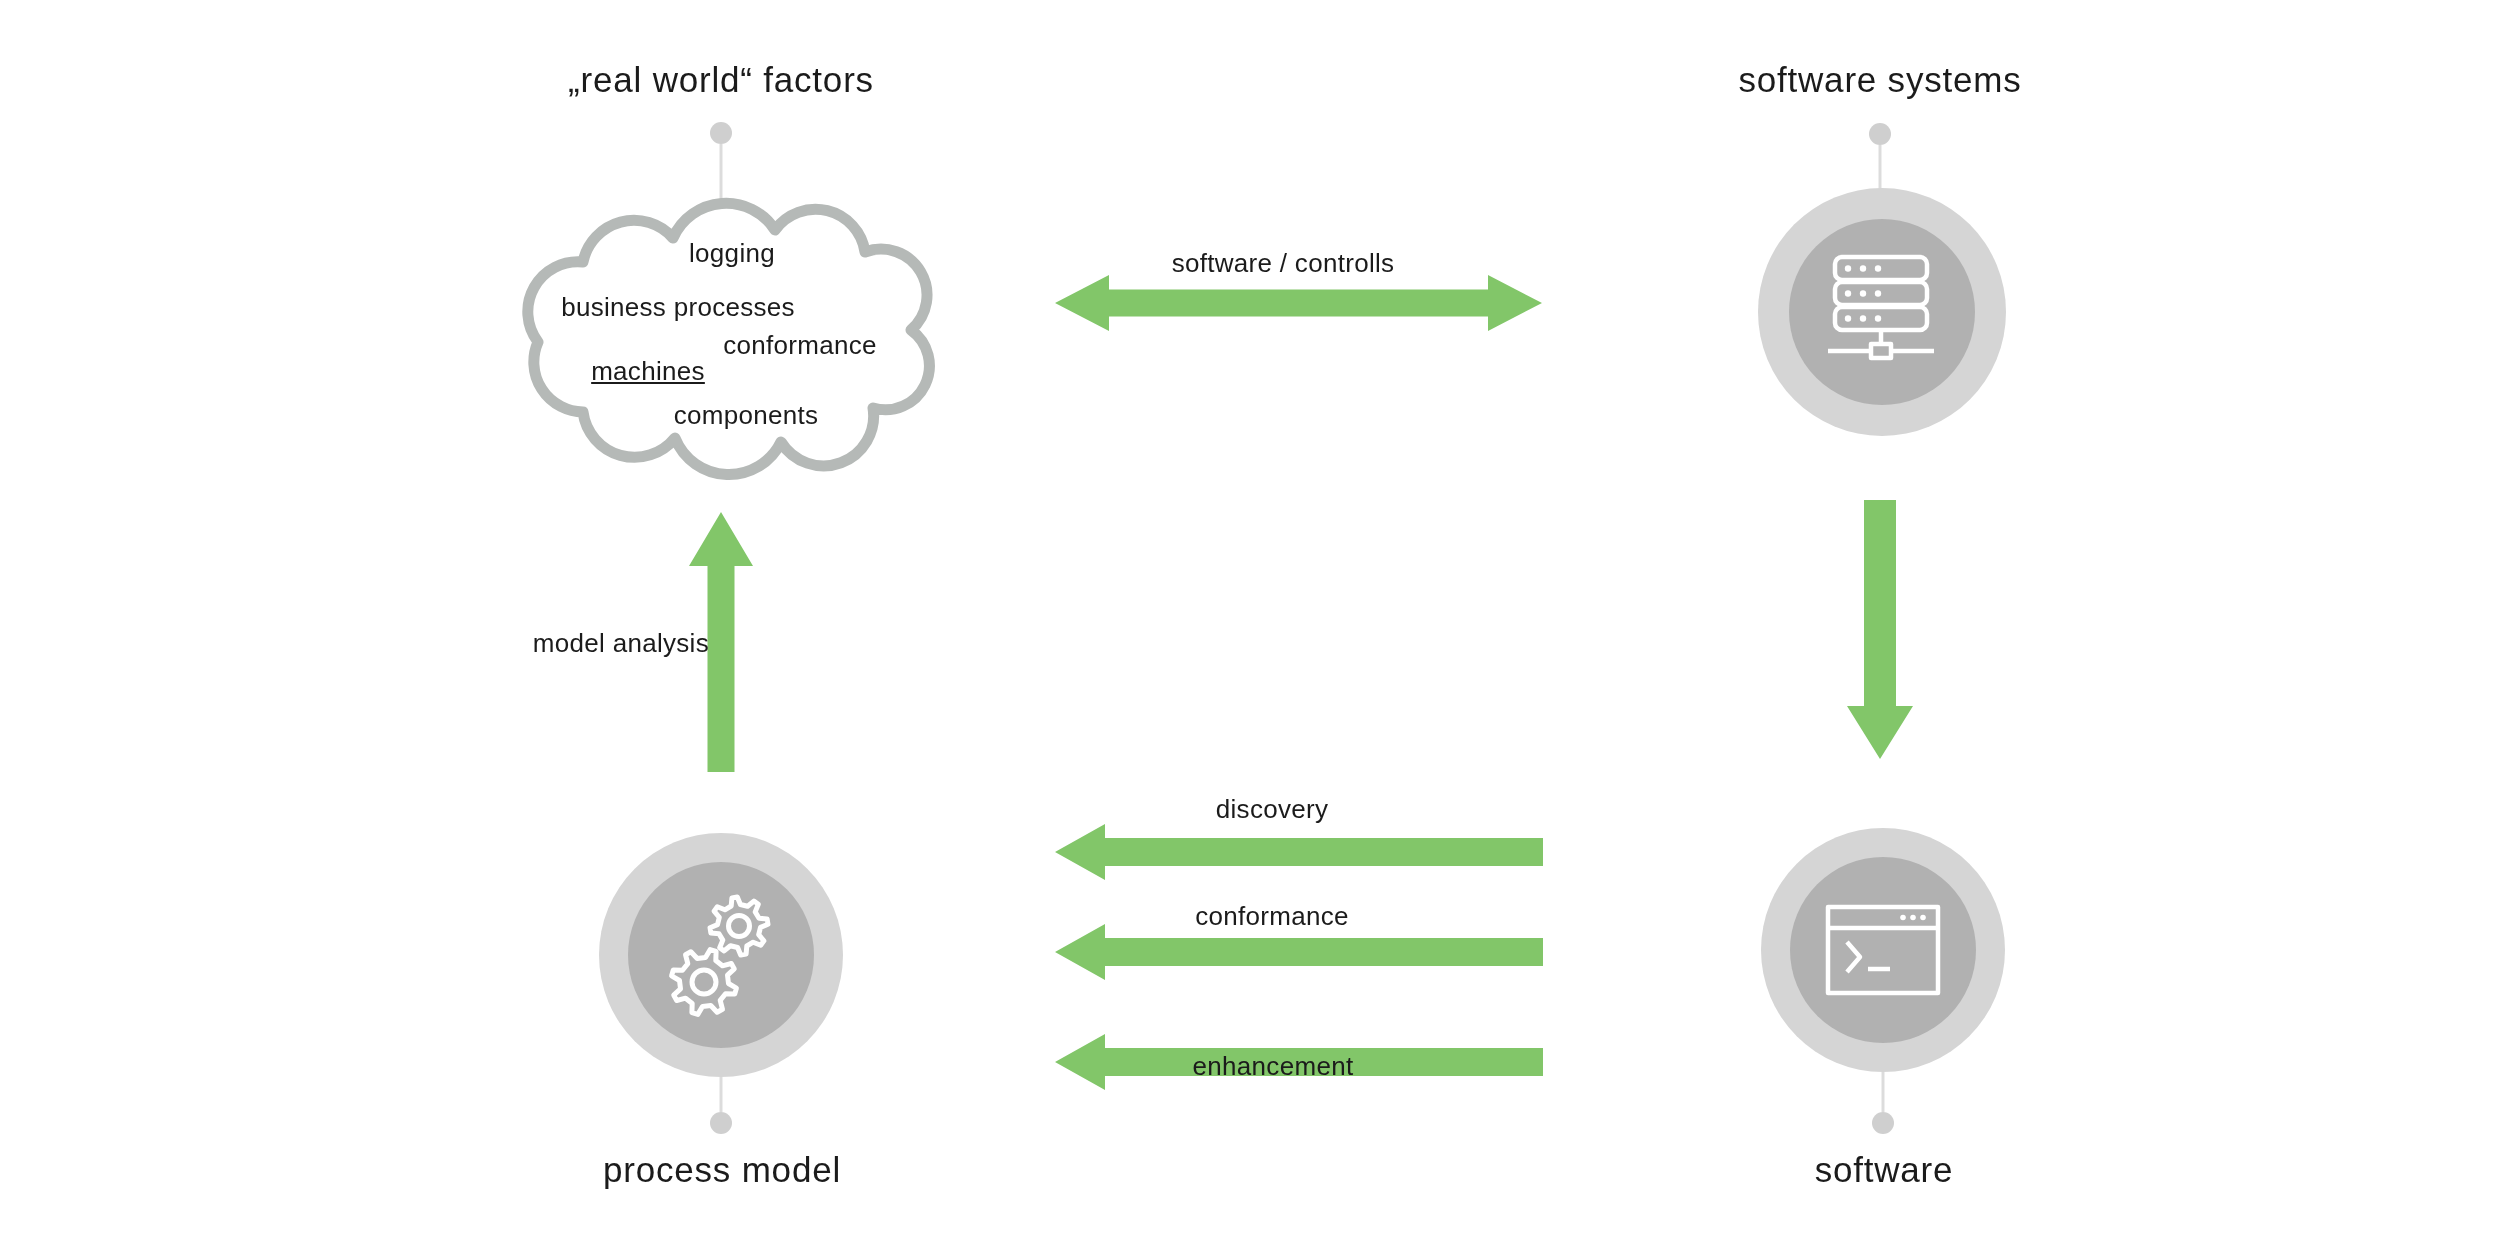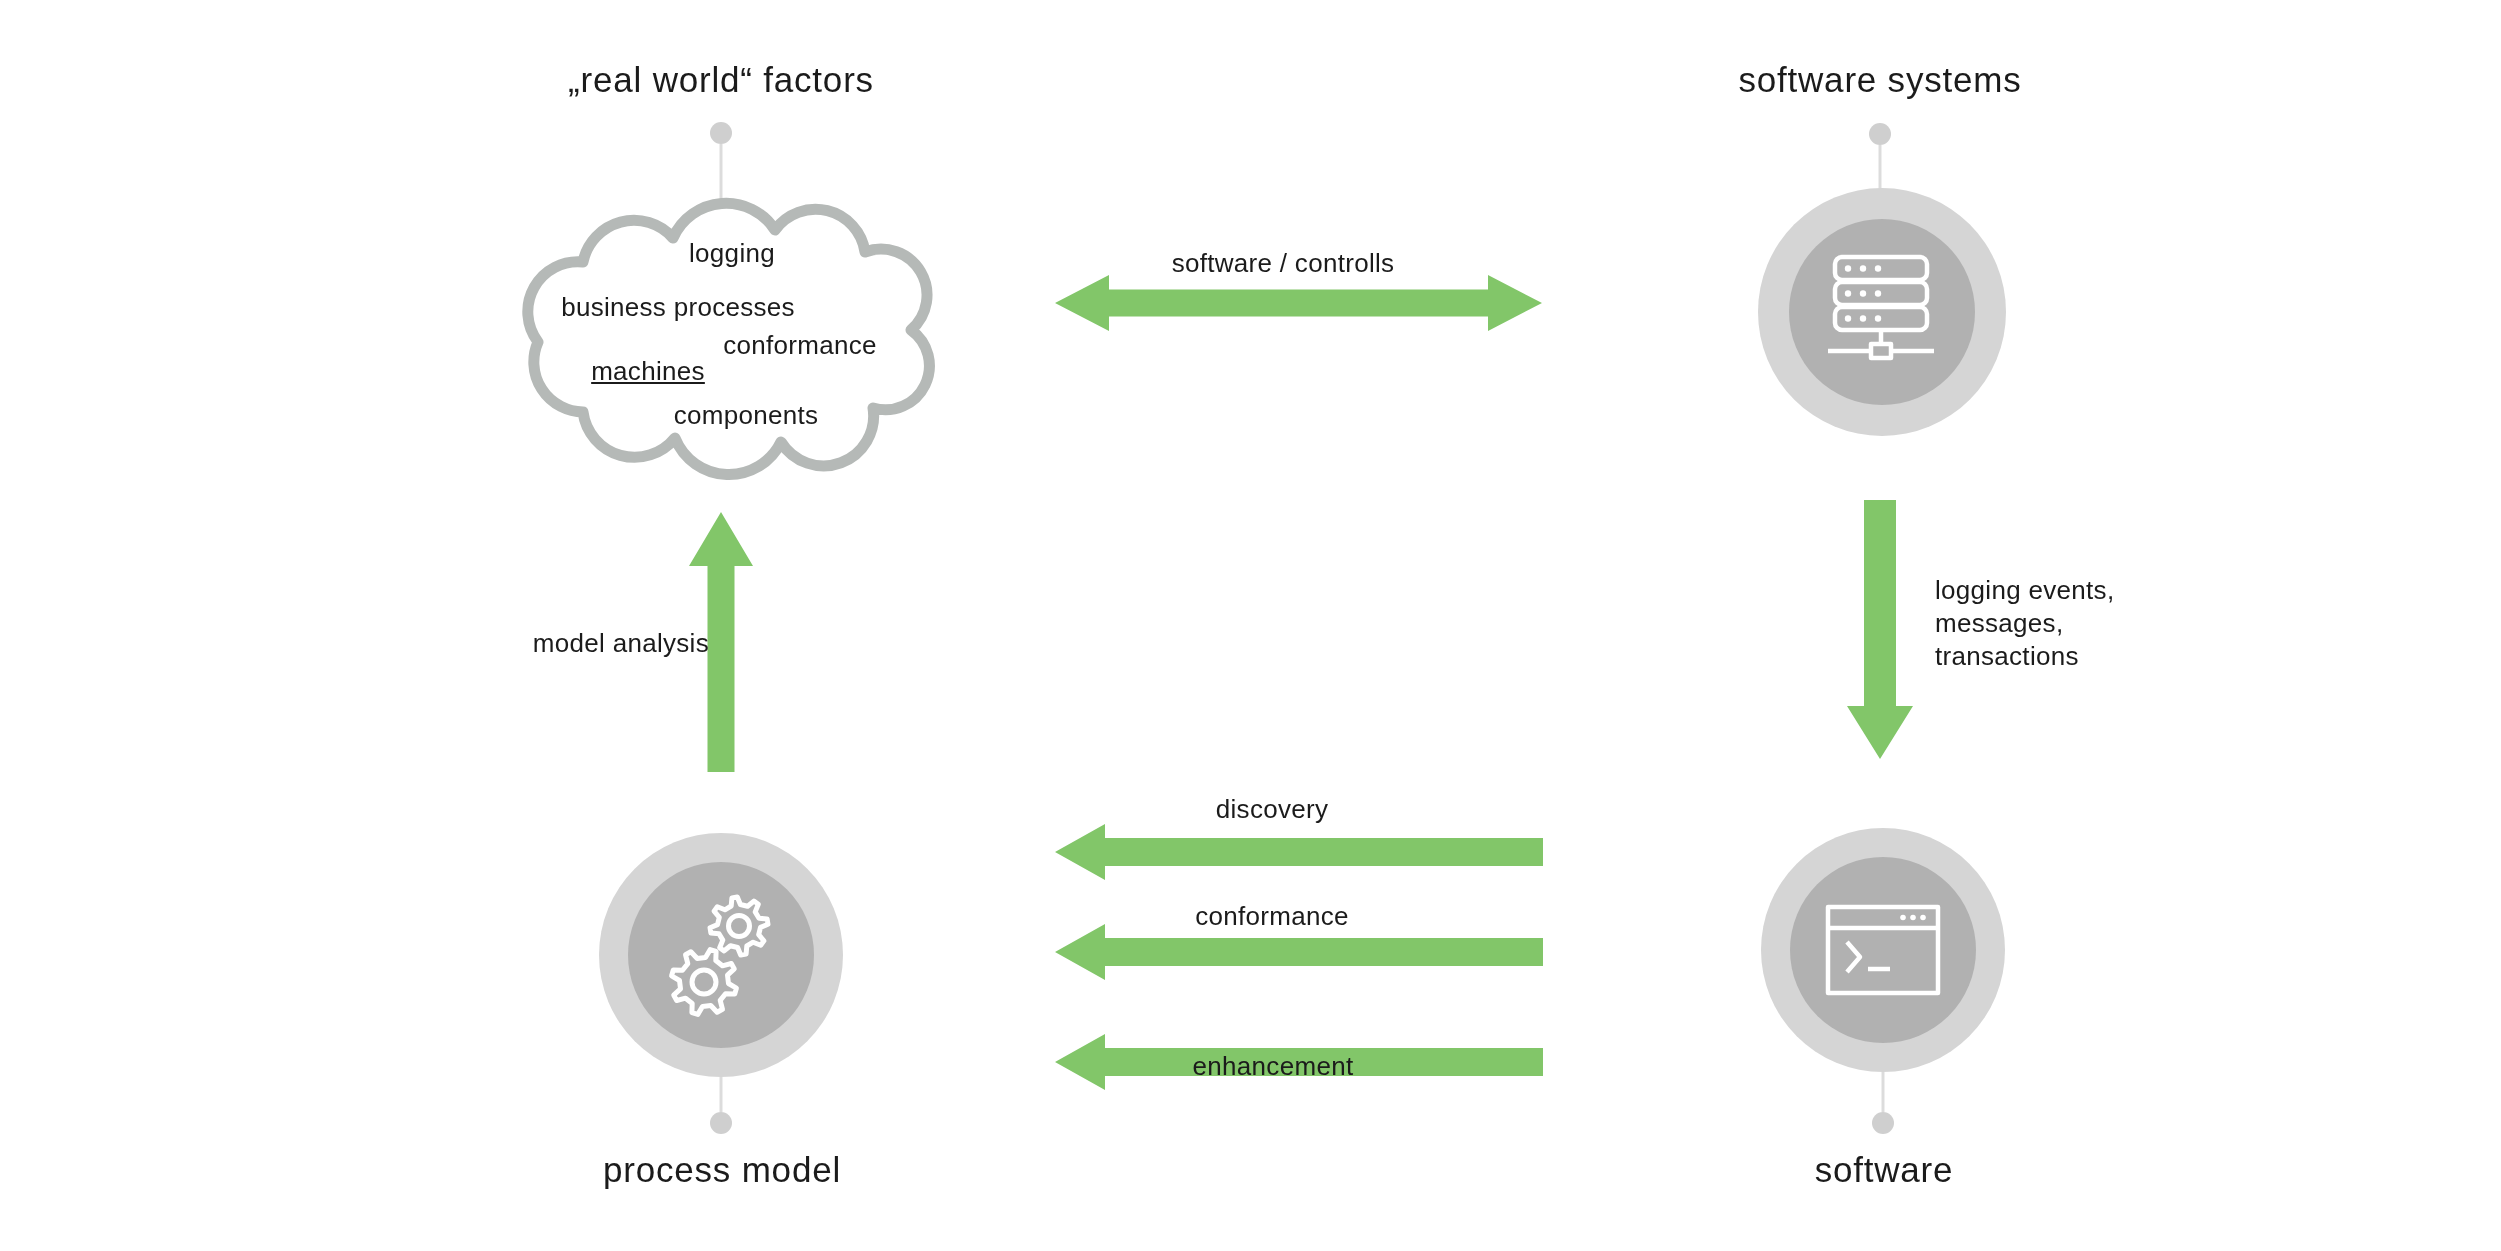--- a/index.html
+++ b/index.html
@@ -9,21 +9,21 @@
     --cloud-stroke:#b5b9b7;
     --pin:#cfcfcf;
     --stem:#dcdcdc;
     --icon-stroke:#ffffff;
     --text:#1b1b1b;
     --background:#ffffff;
   }
   html,body{margin:0;padding:0;background:var(--background);}
   .canvas{
     position:relative;width:2501px;height:1251px;background:var(--background);
-    font-family:"Liberation Sans", sans-serif;color:var(--text);overflow:hidden;
+    font-family:"Liberation Sans", sans-serif;color:var(--text);overflow:hidden;text-align:center;
   }
   .gfx{position:absolute;left:0;top:0;}
   .label{position:absolute;white-space:nowrap;line-height:1.05;}
   .centered{transform:translateX(-50%);}
   .right-aligned{transform:translateX(-100%);}
   .title{font-size:35px;font-weight:500;letter-spacing:0.8px;}
   .small{font-size:26px;letter-spacing:0.3px;}
   .multiline div{line-height:33px;}
   .cloud-path{fill:#ffffff;stroke:var(--cloud-stroke);stroke-width:11;stroke-linejoin:round;}
   .outer-circle{fill:var(--circle-outer);}
@@ -135,25 +135,20 @@
   <div class="label title centered" style="left:1884px;top:1152px;">software</div>
 
   <div class="label small centered" style="left:732px;top:240px;">logging</div>
   <div class="label small centered" style="left:678px;top:294px;">business processes</div>
   <div class="label small centered" style="left:800px;top:332px;">conformance</div>
   <div class="label small centered" style="left:648px;top:358px;text-decoration:underline;">machines</div>
   <div class="label small centered" style="left:746px;top:402px;">components</div>
 
   <div class="label small centered" style="left:1283px;top:250px;">software / controlls</div>
 
-  <div class="label small multiline" style="left:1935px;top:574px;">
-    <div>logging events,</div>
-    <div>messages,</div>
-    <div>transactions</div>
-  </div>
 
   <div class="label small right-aligned" style="left:709px;top:630px;">model analysis</div>
 
   <div class="label small centered" style="left:1272px;top:796px;">discovery</div>
   <div class="label small centered" style="left:1272px;top:903px;">conformance</div>
   <div class="label small centered" style="left:1273px;top:1018px;margin-top:35px;">enhancement</div>
 
 </div>
 
 </body></html>

